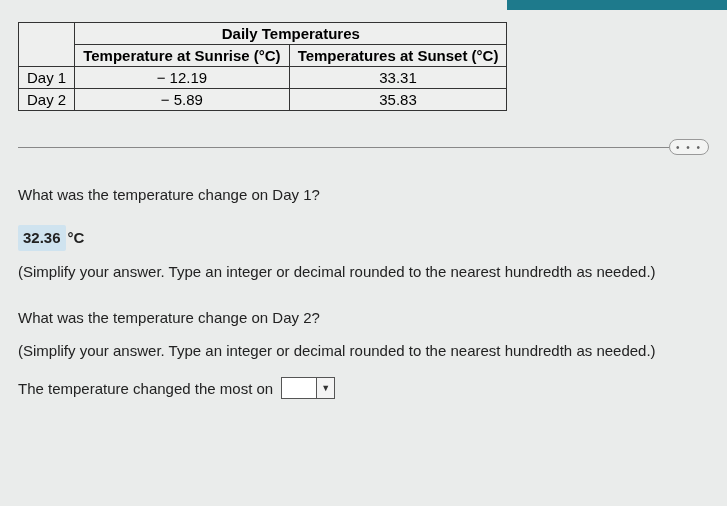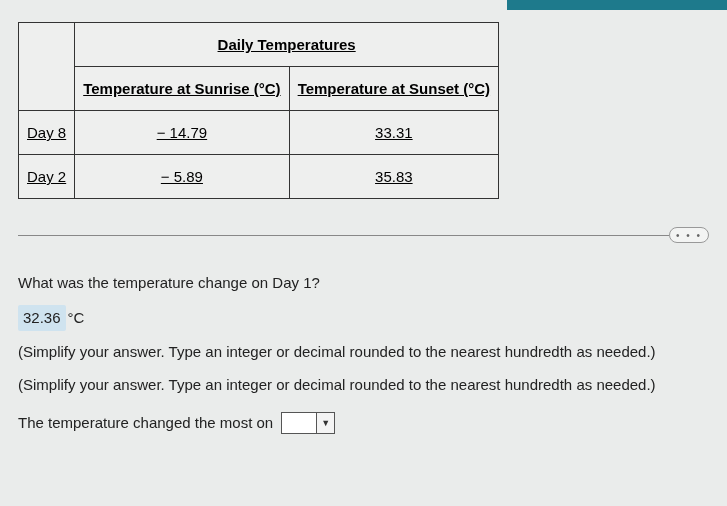--- a/index.html
+++ b/index.html
@@ -33,24 +33,23 @@
   }
   .challenge-text b { font-weight: bold; }
   table.data {
     border-collapse: collapse;
     font-size: 15px;
     background: #eeefee;
     flex-shrink: 0;
   }
   table.data th, table.data td {
     border: 1px solid #333;
-    padding: 13px 8px;
+    padding: 2px 8px;
     text-align: center;
     white-space: nowrap;
-    text-decoration: underline;
   }
   table.data .title-row th {
     font-weight: bold;
     border-bottom: none;
   }
   table.data .blank { border: 1px solid #333; background:#eeefee; }
   .hr-row {
     margin-top: 28px;
     display:flex;
     align-items:center;
@@ -70,33 +69,32 @@
     position: relative;
     top: 0px;
   }
   .body {
     margin-top: 28px;
     font-size: 15px;
     line-height: 1.6;
     color: #222;
   }
   .q { margin-top: 22px; }
-  .ans-line { margin-top: 10px; }
+  .ans-line { margin-top: 18px; font-weight: bold; }
   .ans-box {
     display:inline-block;
     background: #cfe3ef;
     padding: 1px 5px;
     border-radius: 2px;
   }
   .unit { margin-left: 2px; }
   .hint { margin-top: 9px; }
   .final-row {
     margin-top: 14px;
     display:flex;
-    align-items:center;
     gap: 8px;
   }
   .dropdown {
     display:inline-flex;
     align-items:center;
     border:1px solid #555;
     height: 22px;
     background:#fff;
   }
   .dropdown .val {
@@ -119,25 +117,25 @@
   <div class="header-row">
 
     <table class="data">
       <tbody>
           <tr class="title-row">
         <th class="blank" rowspan="2"></th>
         <th colspan="2">Daily Temperatures</th>
       </tr>
       <tr>
         <th>Temperature at Sunrise (°C)</th>
-        <th>Temperature at Sunset (°C)</th>
+        <th>Temperatures at Sunset (°C)</th>
       </tr>
       <tr>
-        <td style="text-align:left">Day 8</td>
-        <td>− 14.79</td>
+        <td style="text-align:left">Day 1</td>
+        <td>− 12.19</td>
         <td>33.31</td>
       </tr>
       <tr>
         <td style="text-align:left">Day 2</td>
         <td>− 5.89</td>
         <td>35.83</td>
       </tr>
     </tbody>
       </table>
   </div>
@@ -147,20 +145,21 @@
     <div class="dots-pill">• • •</div>
   </div>
 
   <div class="body">
     <div class="q">What was the temperature change on Day 1?</div>
     <div class="ans-line">
       <span class="ans-box">32.36</span><span class="unit">°C</span>
     </div>
     <div class="hint">(Simplify your answer. Type an integer or decimal rounded to the nearest hundredth as needed.)</div>
 
+    <div class="q">What was the temperature change on Day 2?</div>
     <div class="hint">(Simplify your answer. Type an integer or decimal rounded to the nearest hundredth as needed.)</div>
 
     <div class="final-row">
       <span>The temperature changed the most on</span>
       <span class="dropdown">
         <span class="val"></span>
         <span class="btn">▼</span>
       </span>
     </div>
   </div>

